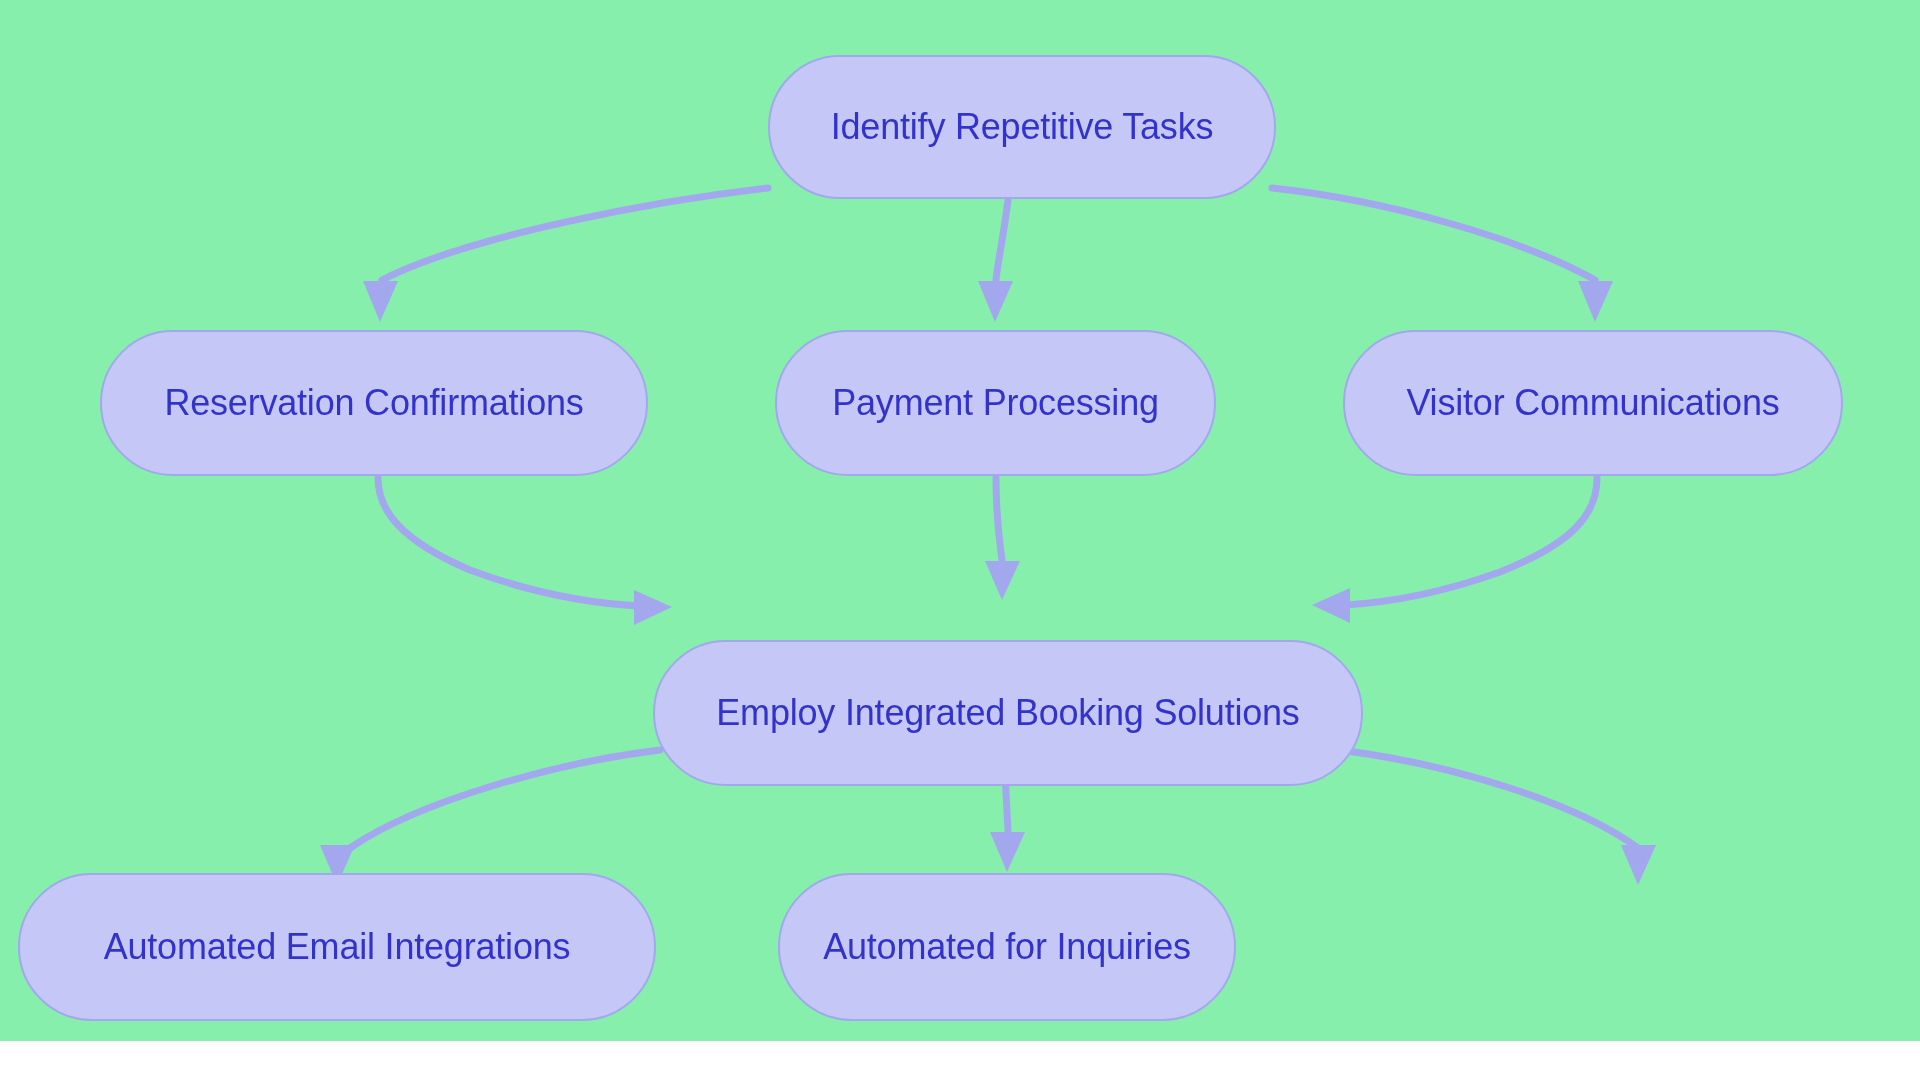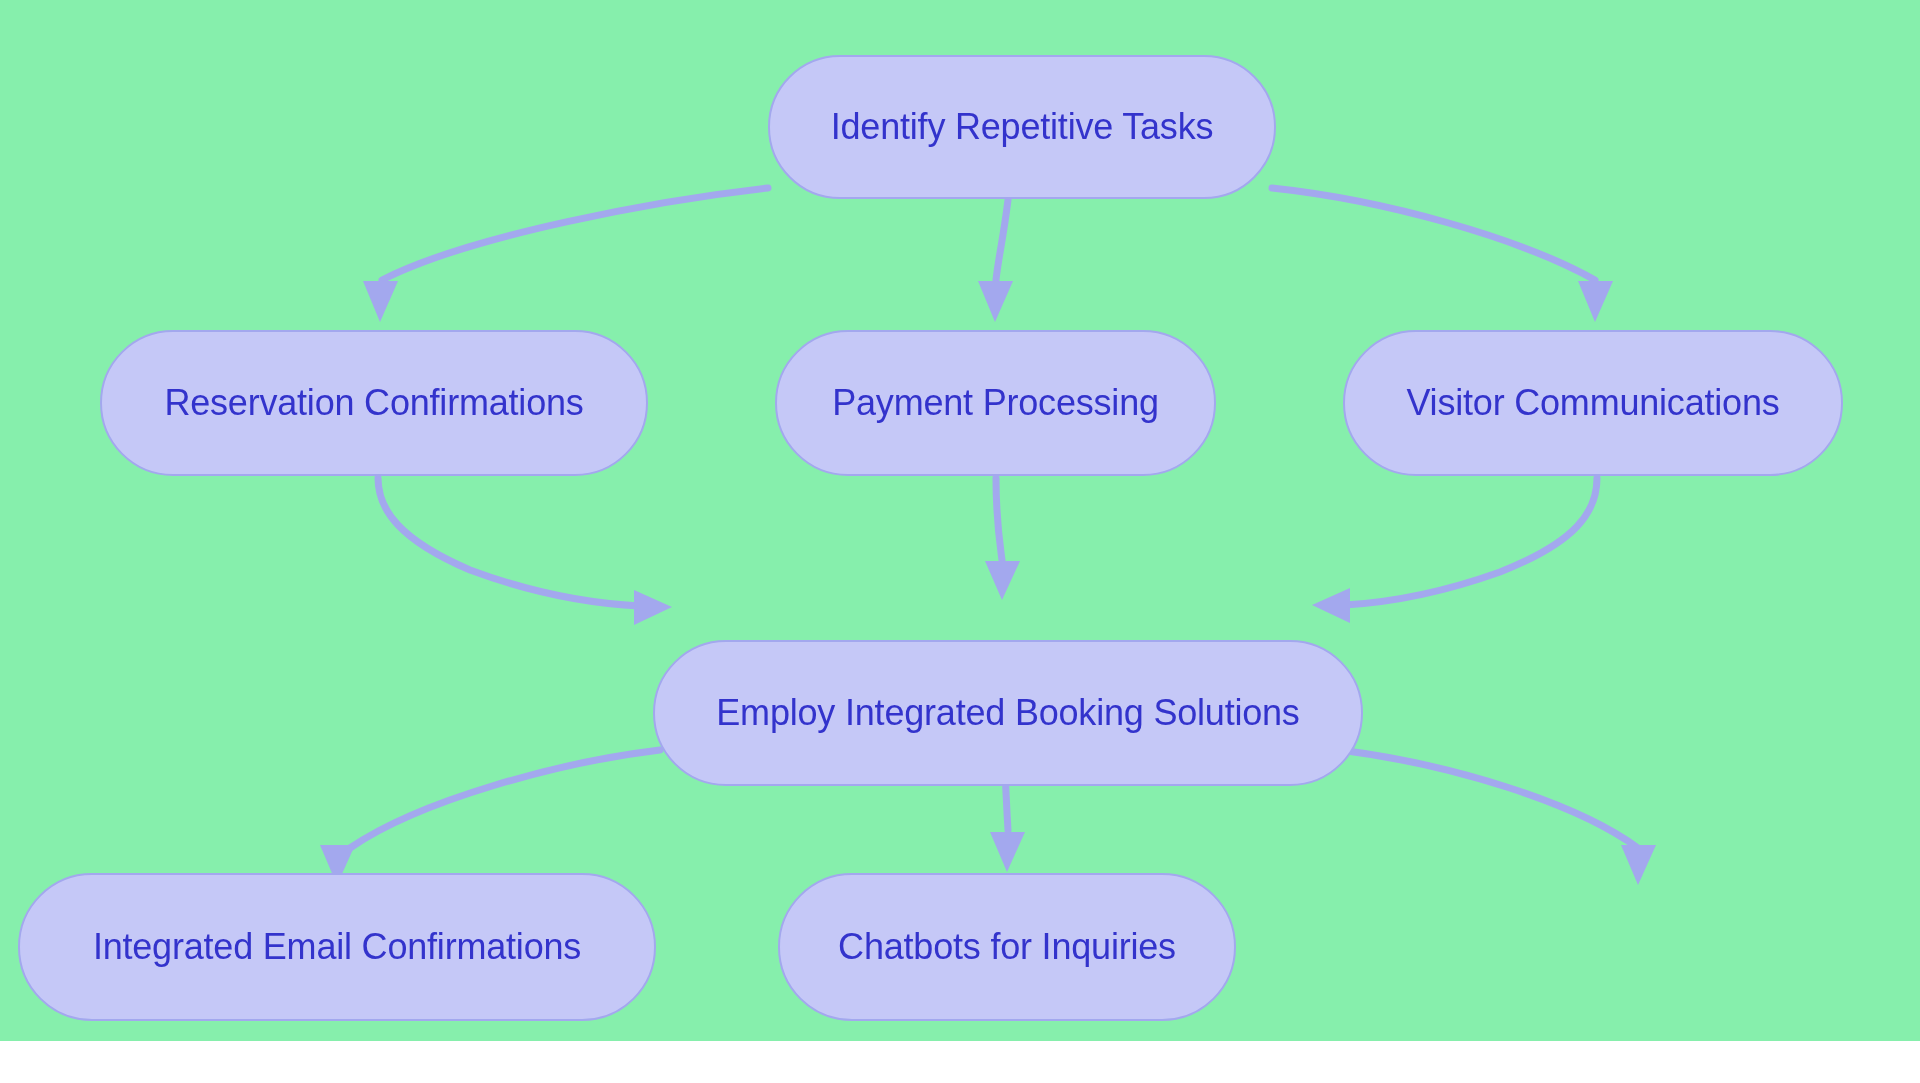--- a/index.html
+++ b/index.html
@@ -142,19 +142,19 @@
   </div>
   <div class="node" id="node-payment-processing">
     <span class="node-label">Payment Processing</span>
   </div>
 
   <div class="node" id="node-employ-integrated-booking-solutions">
     <span class="node-label">Employ Integrated Booking Solutions</span>
   </div>
 
   <div class="node" id="node-automated-email-confirmations">
-    <span class="node-label">Integrated Email Confirmations</span>
+    <span class="node-label">Automated Email Integrations</span>
   </div>
   <div class="node" id="node-chatbots-for-inquiries">
-    <span class="node-label">Chatbots for Inquiries</span>
+    <span class="node-label">Automated for Inquiries</span>
   </div>
 
 </div>
 
 </body></html>

